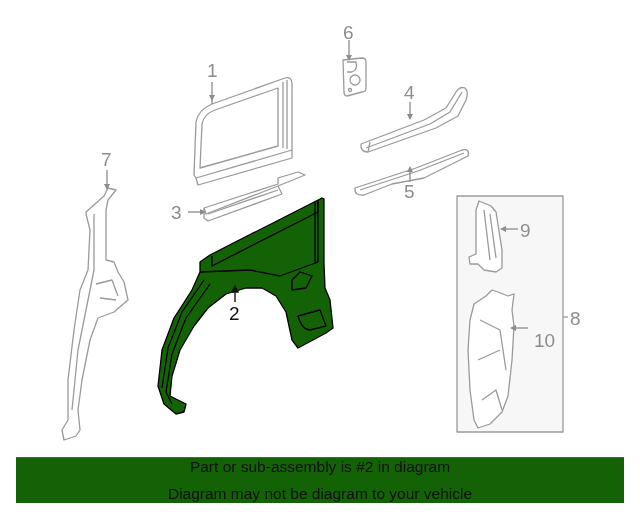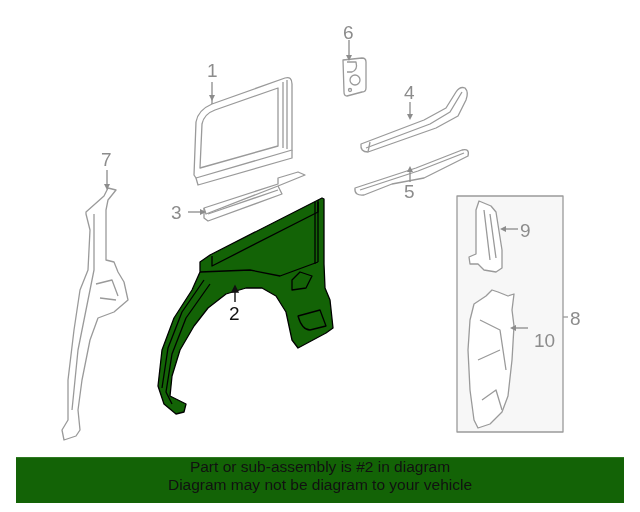--- a/index.html
+++ b/index.html
@@ -1,20 +1,20 @@
 <!DOCTYPE html>
 <html><head>
   <meta charset="utf-8">
   <style>
     html, body { margin: 0; padding: 0; background: #ffffff; }
     body { width: 640px; height: 512px; position: relative; overflow: hidden; font-family: "Liberation Sans", sans-serif; }
     #diagram { position: absolute; left: 0; top: 0; width: 640px; height: 512px; }
     .callout { position: absolute; font-family: "Liberation Sans", sans-serif; font-size: 19px; color: #8c8c8c; line-height: 1; }
     .callout.active { color: #111111; }
-    .banner { position: absolute; left: 16px; top: 457px; width: 608px; height: 45px; background: #136306; border-top: 1px solid #2e7a22; display: flex; flex-direction: column; align-items: center; justify-content: flex-start; }
+    .banner { position: absolute; left: 16px; top: 457px; width: 608px; height: 45px; background: #136306; border-top: 1px solid #2e7a22; display: flex; flex-direction: column; align-items: center; justify-content: space-between; }
     .banner span { font-size: 15.5px; line-height: 18px; color: #111111; font-family: "Liberation Sans", sans-serif; }
   </style>
 </head>
 <body>
 
 <svg id="diagram" viewBox="0 0 640 512" xmlns="http://www.w3.org/2000/svg">
   <g fill="none" stroke="#9a9a9a" stroke-width="1.3" stroke-linejoin="round">
 
     <g>
       <path d="M194 175 L196 122 Q198 110 212 104 L285 78 Q292 76 292 84 L292 150 L196 178 Z" fill="#ffffff"></path>

